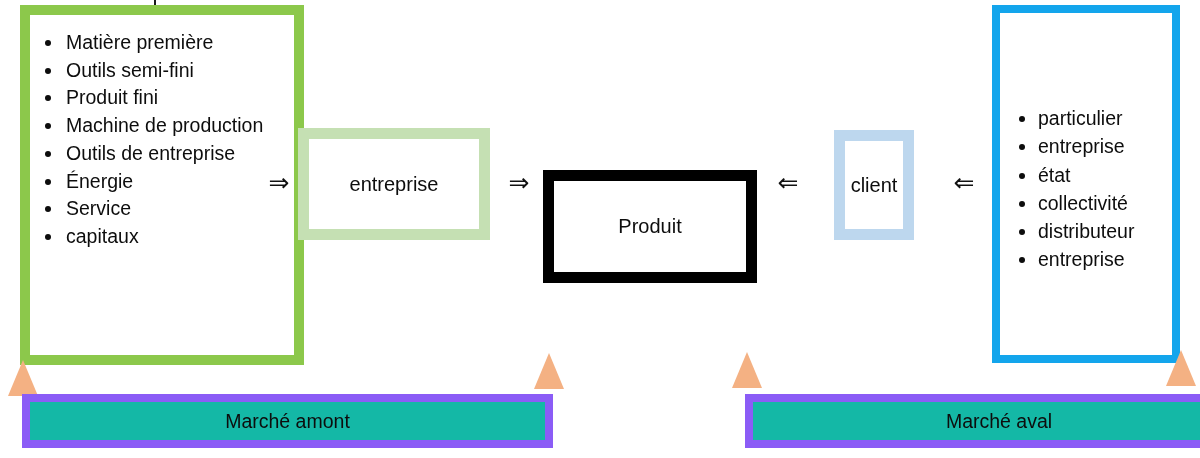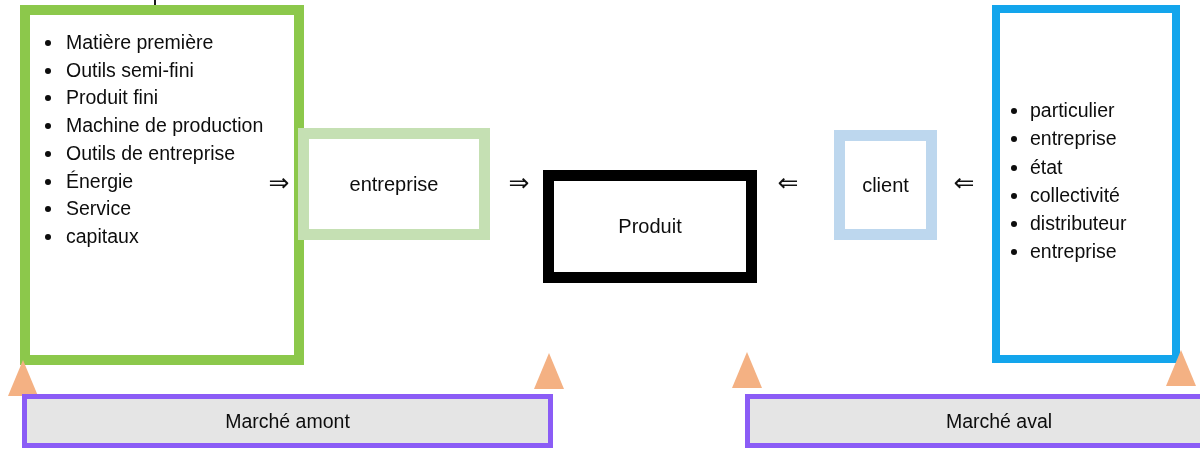--- a/index.html
+++ b/index.html
@@ -46,21 +46,21 @@
   #clients-box {
     left: 992px;
     top: 5px;
     width: 188px;
     height: 358px;
     box-sizing: border-box;
     border: 8px solid #13A5EC;
     background: #ffffff;
   }
   #clients-list {
-    margin: 4px;
+    margin: 12px;
     padding: 80px 8px 0 26px;
     list-style: disc;
     font-size: 19.5px;
     line-height: 1.40;
     color: #0d0d0d;
   }
   #clients-list li { margin: 0 0 1px 0; }
 
   
   .mid-box {
@@ -83,21 +83,21 @@
     left: 543px;
     top: 130px;
     width: 214px;
     height: 113px;
     border: 11px solid #000000;
     margin-top: 40px;
   }
   #client-box {
     left: 834px;
     top: 130px;
-    width: 103px;
+    width: 80px;
     height: 110px;
     border: 11px solid #BDD7EE;
   }
 
   
   .arrow-glyph {
     font-family: "DejaVu Sans", sans-serif;
     font-size: 25px;
     color: #111111;
     line-height: 1;
@@ -118,22 +118,22 @@
     border-bottom: 36px solid #F4B183;
   }
   #tri-1 { left: 8px; top: 360px; }
   #tri-2 { left: 534px; top: 353px; }
   #tri-3 { left: 732px; top: 352px; }
   #tri-4 { left: 1166px; top: 350px; }
 
   
   .market-bar {
     box-sizing: border-box;
-    background: #e5e5e5;
-    border: 5px solid #8b5cf6;
+    background: #14b8a6;
+    border: 8px solid #8b5cf6;
     display: flex;
     align-items: center;
     justify-content: center;
     font-size: 19.5px;
     color: #0d0d0d;
   }
   #market-upstream {
     left: 22px;
     top: 394px;
     width: 531px;

